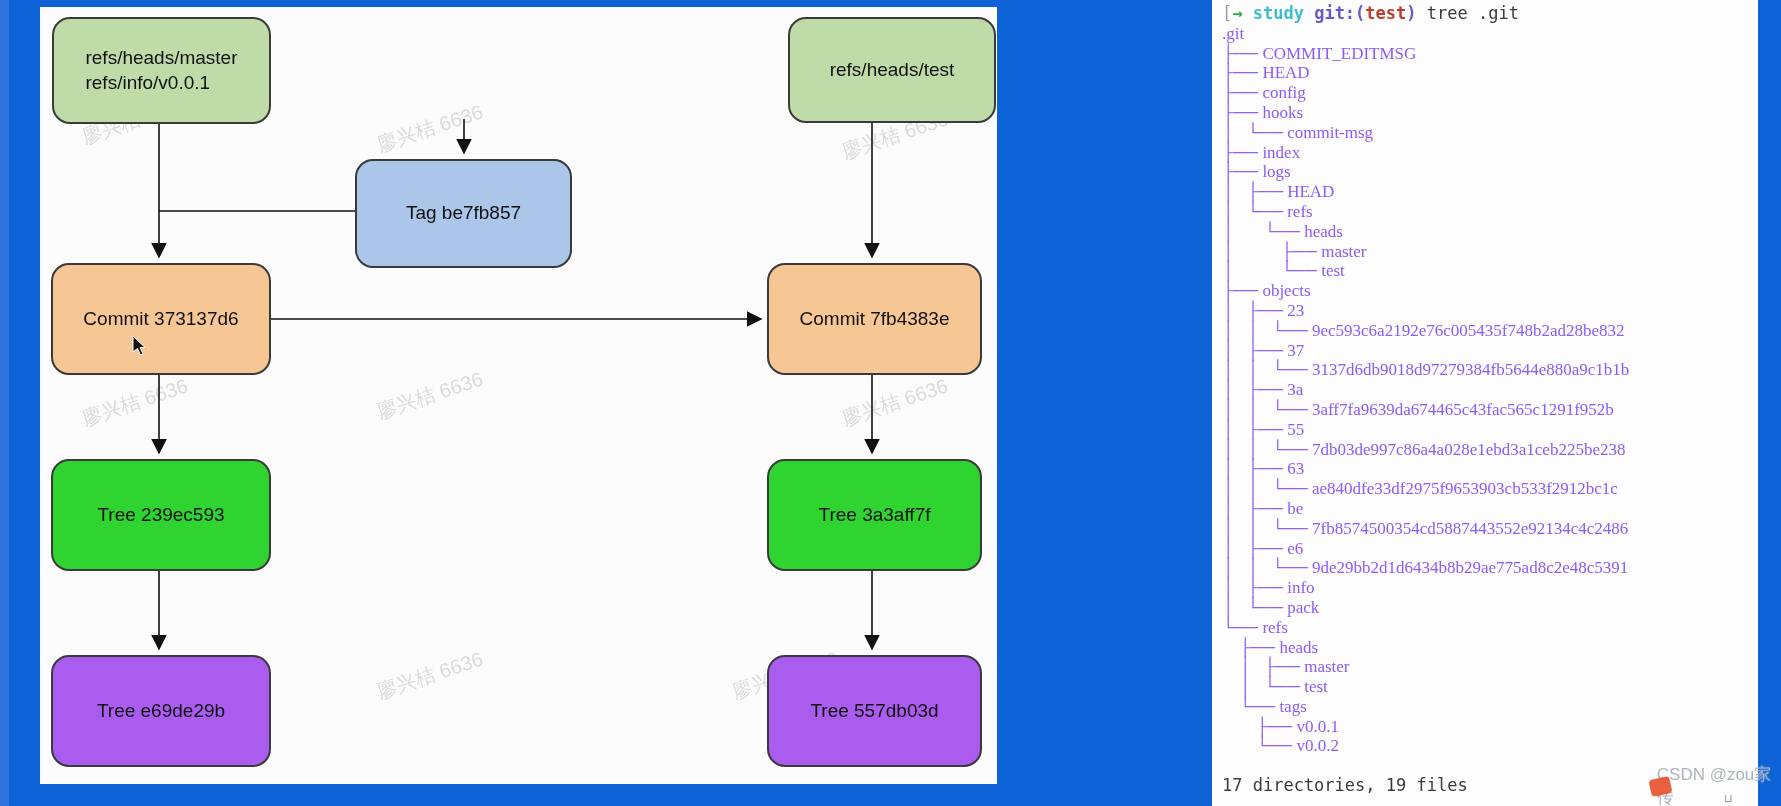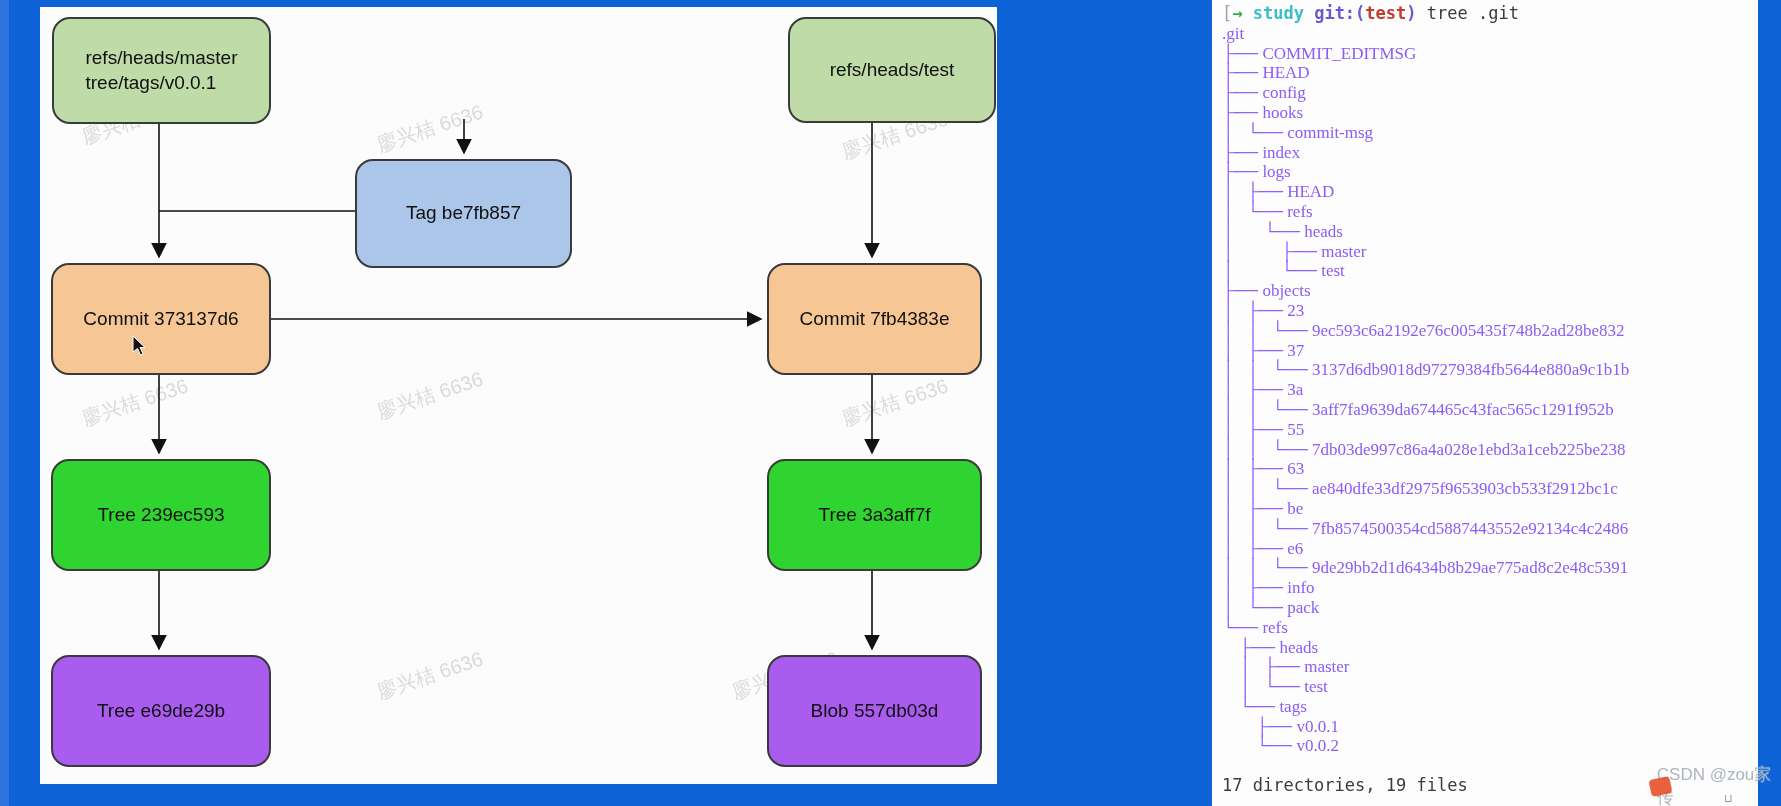--- a/index.html
+++ b/index.html
@@ -89,21 +89,21 @@
     <line x1="227" y1="312" x2="721" y2="312" stroke="#111" stroke-width="1.6" marker-end="url(#arrow)"></line>
     <line x1="119" y1="364" x2="119" y2="446" stroke="#111" stroke-width="1.6" marker-end="url(#arrow)"></line>
     <line x1="832" y1="364" x2="832" y2="446" stroke="#111" stroke-width="1.6" marker-end="url(#arrow)"></line>
     <line x1="119" y1="560" x2="119" y2="642" stroke="#111" stroke-width="1.6" marker-end="url(#arrow)"></line>
     <line x1="832" y1="560" x2="832" y2="642" stroke="#111" stroke-width="1.6" marker-end="url(#arrow)"></line>
   </svg>
 
   <div class="node n-refs two-line" style="left:12px;top:10px;width:215px;height:103px;">
     <div>
       <div>refs/heads/master</div>
-      <div>tree/tags/v0.0.1</div>
+      <div>refs/info/v0.0.1</div>
     </div>
   </div>
 
 
   <div class="node n-refs" style="left:748px;top:10px;width:204px;height:102px;">
     <span>refs/heads/test</span>
   </div>
 
   <div class="node n-tag" style="left:315px;top:152px;width:213px;height:105px;">
     <span>Tag be7fb857</span>
@@ -123,21 +123,21 @@
 
   <div class="node n-tree" style="left:727px;top:452px;width:211px;height:108px;">
     <span>Tree 3a3aff7f</span>
   </div>
 
   <div class="node n-blob" style="left:11px;top:648px;width:216px;height:108px;">
     <span>Tree e69de29b</span>
   </div>
 
   <div class="node n-blob" style="left:727px;top:648px;width:211px;height:108px;">
-    <span>Blob 557db03d</span>
+    <span>Tree 557db03d</span>
   </div>
 
   <svg class="cursor-svg" style="left:92px;top:328px;" width="18" height="22">
     <polygon points="1,1 1,17 5.5,13.5 8.5,20 11,19 8,12.5 13,12.5" fill="#111" stroke="#fff" stroke-width="1"></polygon>
   </svg>
 </div>
 
 <div class="terminal-panel">
   <div class="prompt-line"><span class="p-bracket">[</span><span class="p-arrow">→</span><span class="p-dir"> study </span><span class="p-git">git:(</span><span class="p-branch">test</span><span class="p-git">) </span><span class="p-cmd">tree .git</span></div>
   <pre class="tree-pre">.git

